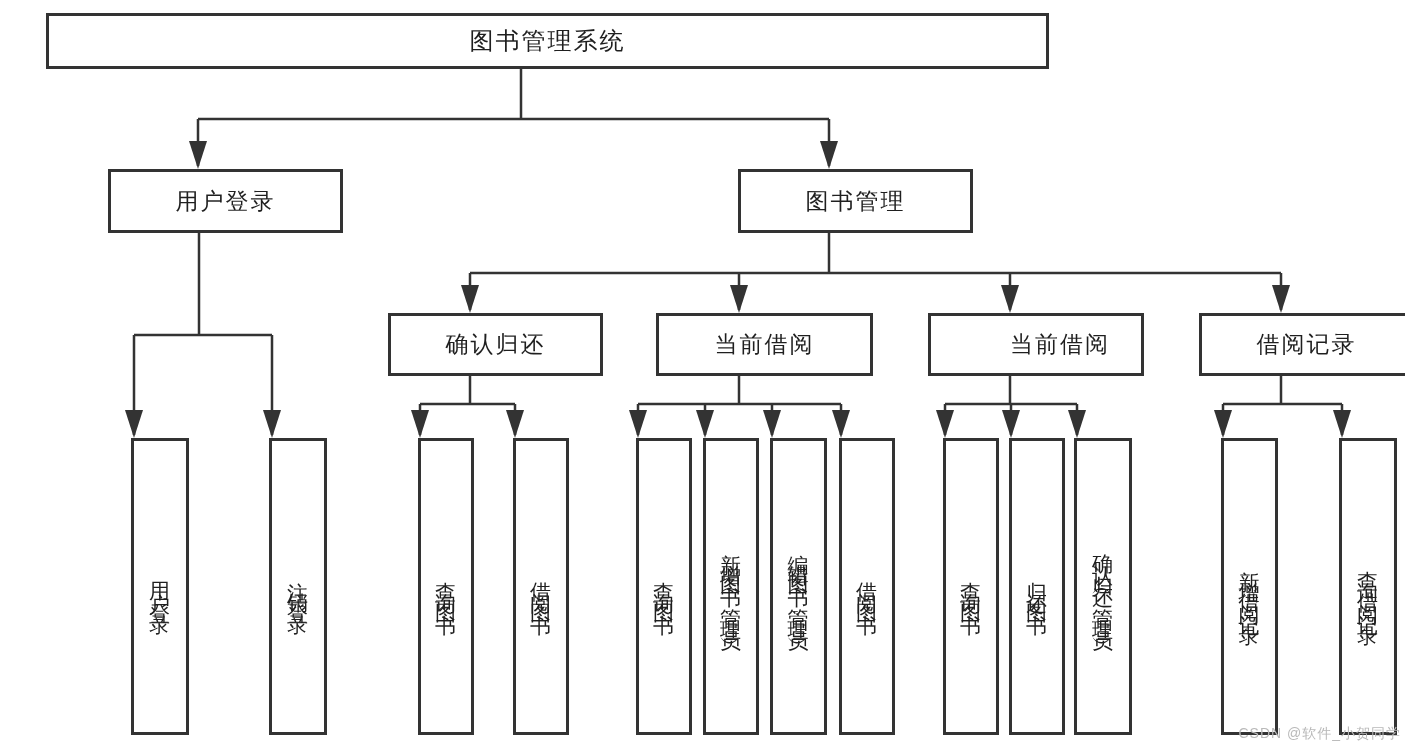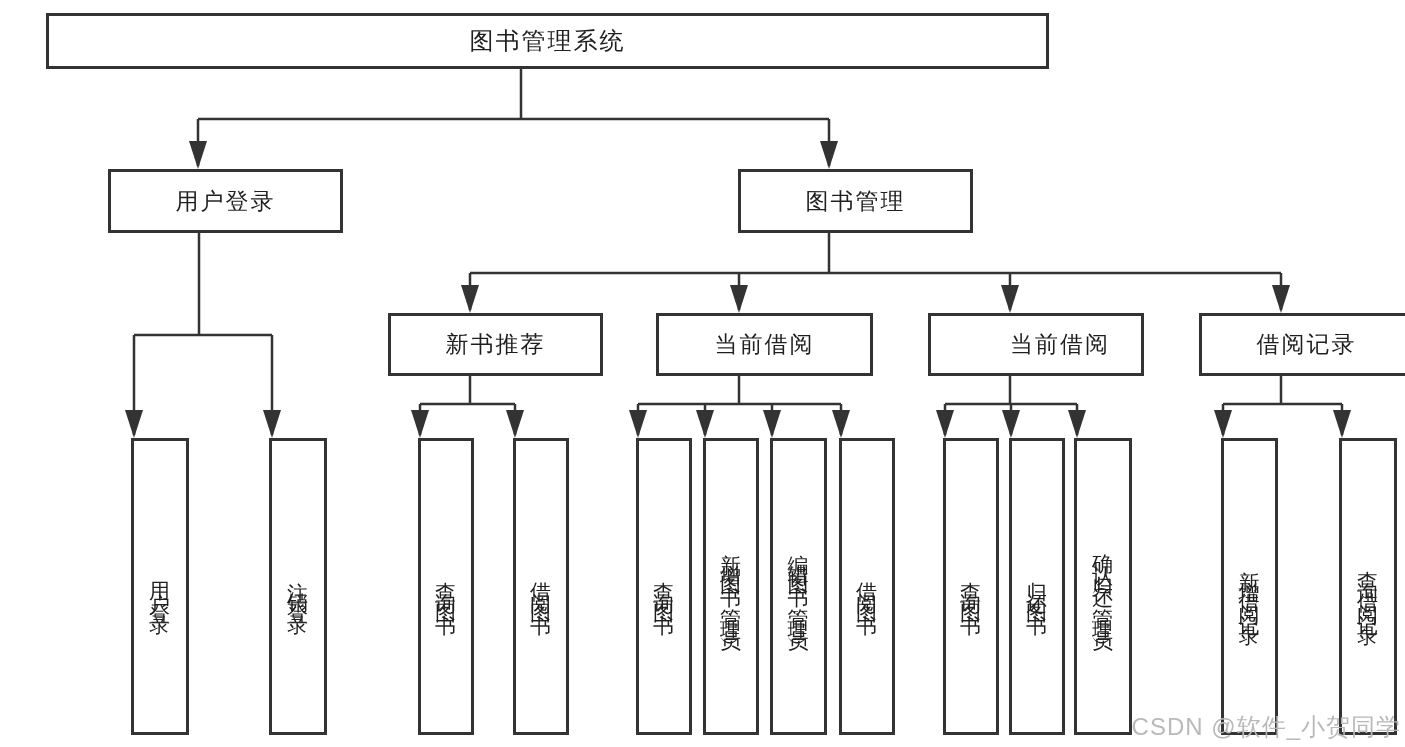--- a/index.html
+++ b/index.html
@@ -38,21 +38,21 @@
     writing-mode: vertical-rl;
     text-orientation: mixed;
     font-size: 21px;
     letter-spacing: 11px;
     line-height: 1;
   }
   .watermark {
     position: absolute;
     right: 4px;
     bottom: 4px;
-    font-size: 24px;
+    font-size: 14px;
     color: #b9b9b9;
     letter-spacing: 1px;
     white-space: nowrap;
     z-index: 5;
   }
 </style>
 </head>
 <body>
 
 <div id="stage">
@@ -95,21 +95,21 @@
       <polygon points="1214,410 1232,410 1223,438"></polygon>
       <polygon points="1333,410 1351,410 1342,438"></polygon>
     </g>
   </svg>
 
   <div class="node hbox root-box" style="left:20px; top:13px; width:1003px; height:56px;">图书管理系统</div>
 
   <div class="node hbox" style="left:82px; top:169px; width:235px; height:64px;">用户登录</div>
   <div class="node hbox" style="left:712px; top:169px; width:235px; height:64px;">图书管理</div>
 
-  <div class="node hbox" style="left:362px; top:313px; width:215px; height:63px;">新书推荐</div>
+  <div class="node hbox" style="left:362px; top:313px; width:215px; height:63px;">确认归还</div>
   <div class="node hbox" style="left:630px; top:313px; width:217px; height:63px;">当前借阅</div>
   <div class="node hbox" style="left:902px; top:313px; width:216px; height:63px;padding-left:48px;">当前借阅</div>
   <div class="node hbox" style="left:1173px; top:313px; width:215px; height:63px;">借阅记录</div>
 
   <div class="node vbox" style="left:105px; top:438px; width:58px; height:297px;">用户登录</div>
   <div class="node vbox" style="left:243px; top:438px; width:58px; height:297px;">注销登录</div>
 
   <div class="node vbox" style="left:392px; top:438px; width:56px; height:297px;">查询图书</div>
   <div class="node vbox" style="left:487px; top:438px; width:56px; height:297px;">借阅图书</div>
 

